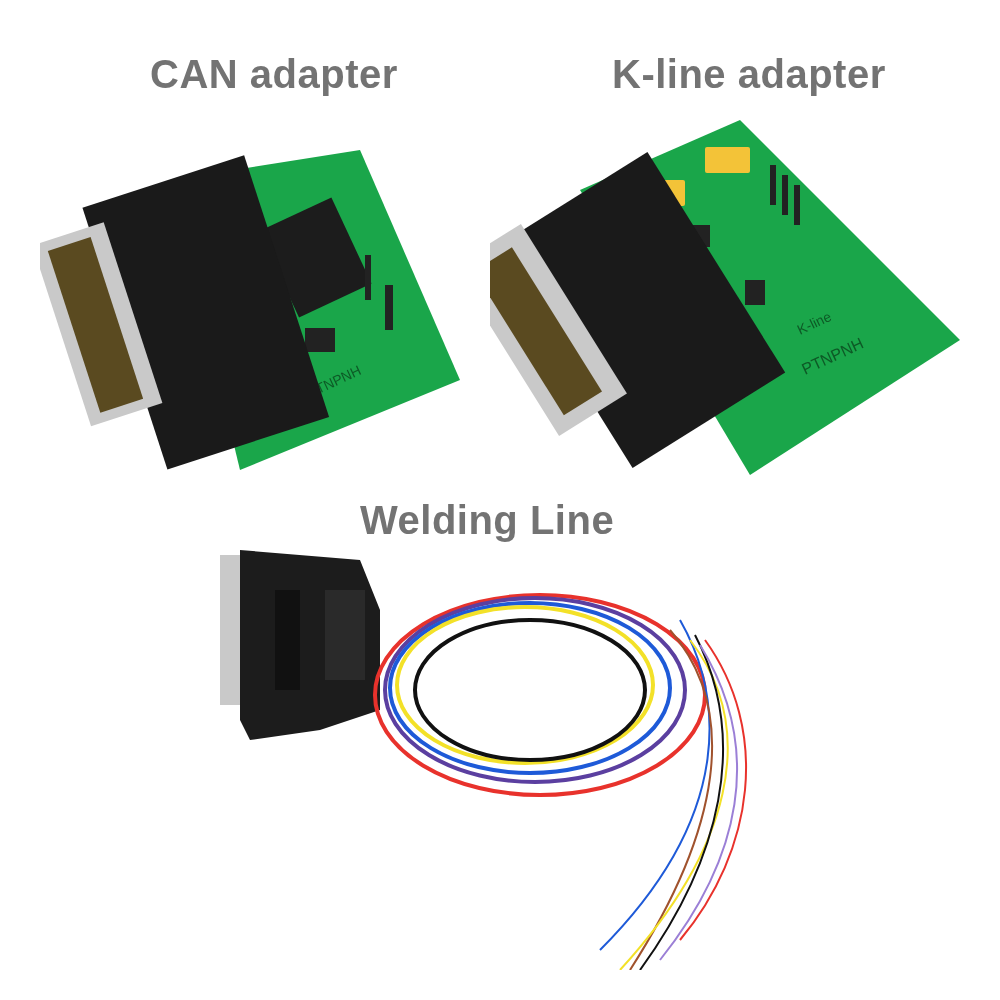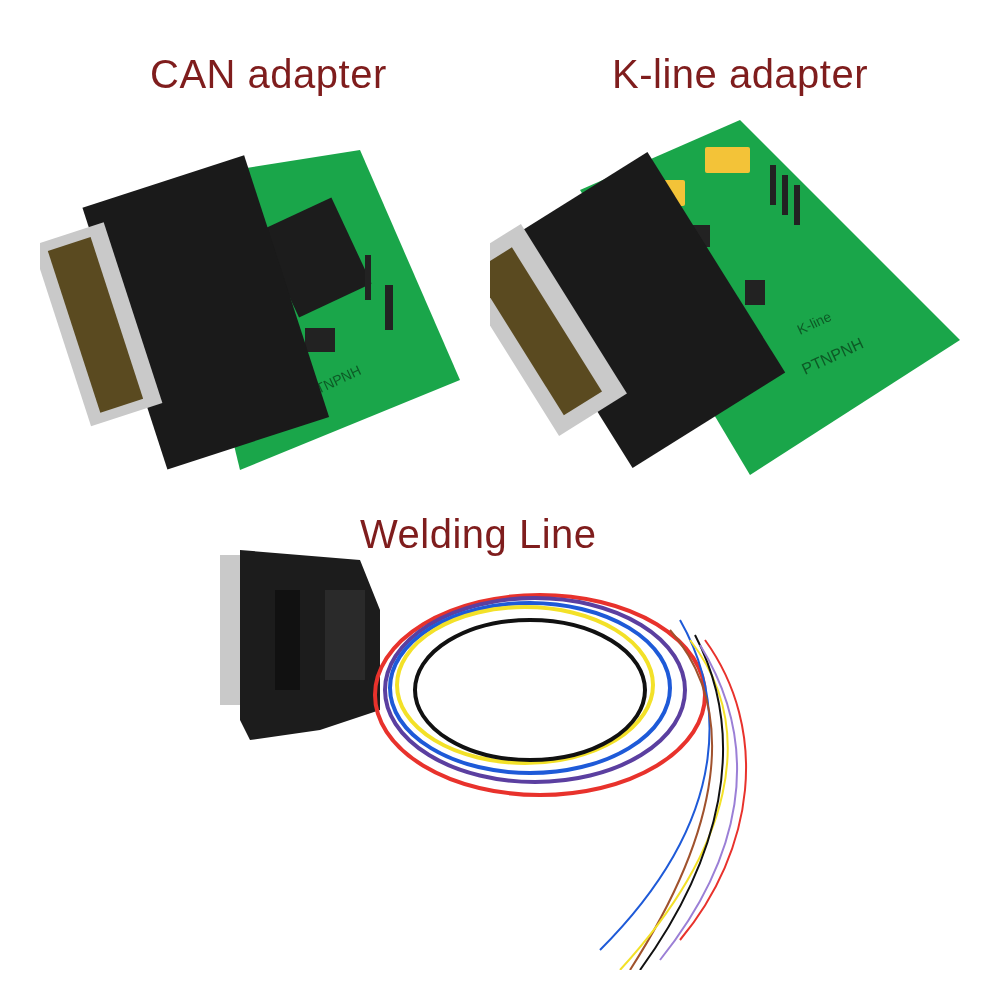--- a/index.html
+++ b/index.html
@@ -1,26 +1,26 @@
 <!DOCTYPE html>
 <html><head>
 <meta charset="utf-8">
 <style>
   html,body{margin:0;padding:0;background:#ffffff;}
   body{width:1000px;height:1000px;position:relative;overflow:hidden;font-family:"Liberation Sans",sans-serif;}
-  .label{position:absolute;color:#7f1d1d;font-weight:normal;font-size:40px;white-space:nowrap;letter-spacing:0.5px;}
+  .label{position:absolute;color:#737373;font-weight:bold;font-size:40px;white-space:nowrap;letter-spacing:0.5px;}
   .product{position:absolute;}
   svg{display:block;}
 </style>
 </head>
 <body>
 
 <div class="label" style="left:150px;top:52px;">CAN adapter</div>
 <div class="label" style="left:612px;top:52px;">K-line adapter</div>
-<div class="label" style="left:360px;top:512px;">Welding Line</div>
+<div class="label" style="left:360px;top:498px;">Welding Line</div>
 
 <div class="product" style="left:40px;top:150px;width:420px;height:330px;">
   <svg width="420" height="330" viewBox="0 0 420 330">
     <polygon points="130,30 320,0 420,230 200,320" fill="#1aa64a"></polygon>
     <text x="162" y="40" font-size="14" fill="#0d5a26" font-family="Liberation Sans, sans-serif">CAN</text>
     <text x="270" y="248" font-size="14" fill="#0d5a26" font-family="Liberation Sans, sans-serif" transform="rotate(-25 270 248)">PTNPNH</text>
     <rect x="170" y="55" width="45" height="26" fill="#f3c338" rx="2"></rect>
     <rect x="235" y="60" width="80" height="95" fill="#1c1c1c" transform="rotate(-25 275 107)"></rect>
     <rect x="265" y="178" width="30" height="24" fill="#222"></rect>
     <rect x="325" y="105" width="6" height="45" fill="#222"></rect>

